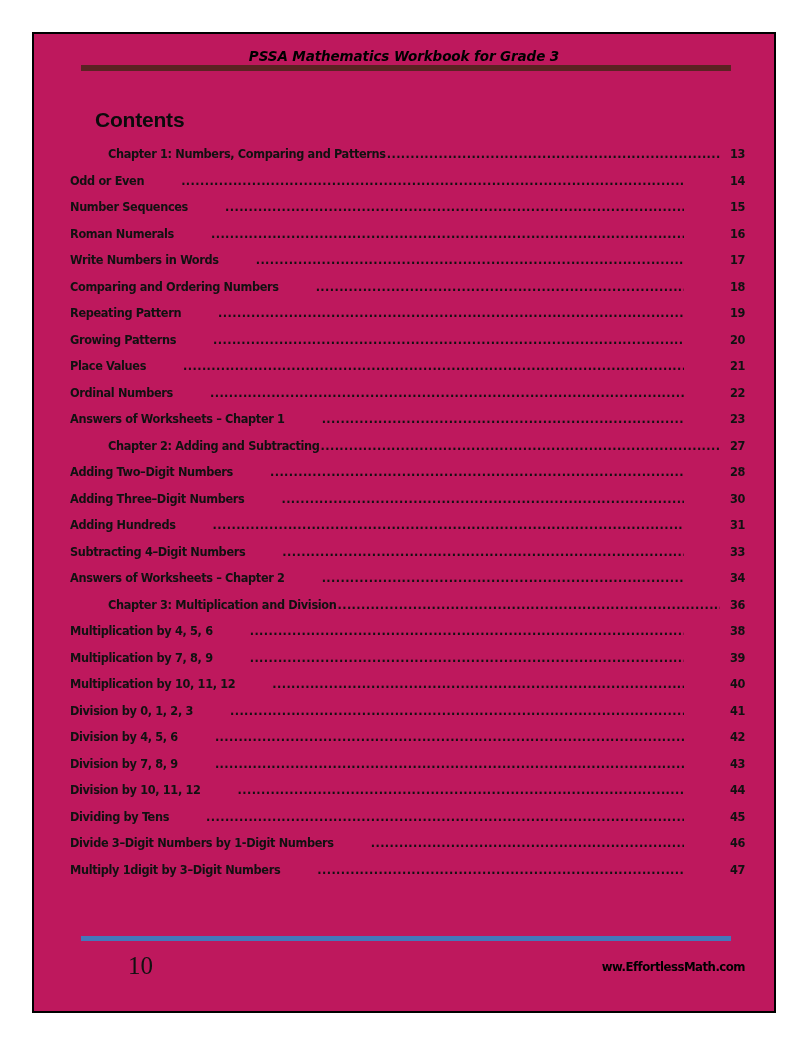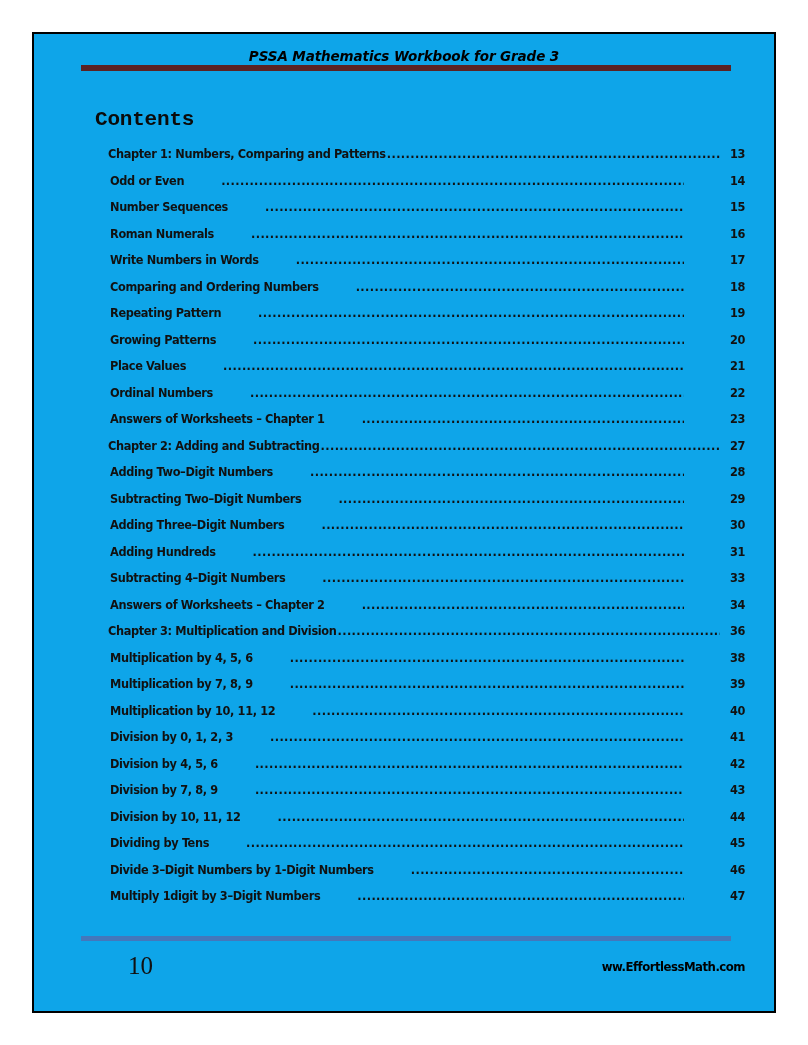--- a/index.html
+++ b/index.html
@@ -14,21 +14,21 @@
     overflow: hidden;
   }
   .page {
     position: absolute;
     left: 32px;
     top: 32px;
     width: 744px;
     height: 981px;
     border: 2px solid #000000;
     box-sizing: border-box;
-    background: #0ea5e9;
+    background: #be185d;
   }
   .page-inner {
     position: absolute;
     left: 0;
     top: 0;
     right: 0;
     bottom: 0;
   }
 
   
@@ -52,21 +52,21 @@
     width: 650px;
     height: 6px;
     background: #5B2223;
   }
 
   
   .contents-heading {
     position: absolute;
     left: 61px;
     top: 60px;
-    font-family: Liberation Mono, monospace;
+    font-family: Liberation Sans, sans-serif;
     font-size: 21px;
     font-weight: bold;
     color: #0b0b0b;
     letter-spacing: -0.2px;
   }
 
   
   .toc {
     position: absolute;
     left: 0;
@@ -81,21 +81,21 @@
     font-size: 12.6px;
     font-weight: bold;
     color: #111111;
     white-space: nowrap;
     letter-spacing: -0.35px;
   }
   .toc-row.level-chapter {
     padding-left: 74px;
   }
   .toc-row.level-section {
-    padding-left: 76px;
+    padding-left: 36px;
     gap: 36px;
   }
   .toc-label {
     flex: 0 0 auto;
   }
   .toc-leader {
     flex: 1 1 auto;
     overflow: hidden;
     margin: 0 1px;
     position: relative;
@@ -224,25 +224,20 @@
           <span class="toc-label">Chapter 2: Adding and Subtracting</span>
           <span class="toc-leader"></span>
           <span class="toc-page">27</span>
         </div>
         <div class="toc-row level-section">
           <span class="toc-label">Adding Two–Digit Numbers</span>
           <span class="toc-leader"></span>
           <span class="toc-page">28</span>
         </div>
         <div class="toc-row level-section">
-          <span class="toc-label">Subtracting Two–Digit Numbers</span>
-          <span class="toc-leader"></span>
-          <span class="toc-page">29</span>
-        </div>
-        <div class="toc-row level-section">
           <span class="toc-label">Adding Three–Digit Numbers</span>
           <span class="toc-leader"></span>
           <span class="toc-page">30</span>
         </div>
         <div class="toc-row level-section">
           <span class="toc-label">Adding Hundreds</span>
           <span class="toc-leader"></span>
           <span class="toc-page">31</span>
         </div>
         <div class="toc-row level-section">

